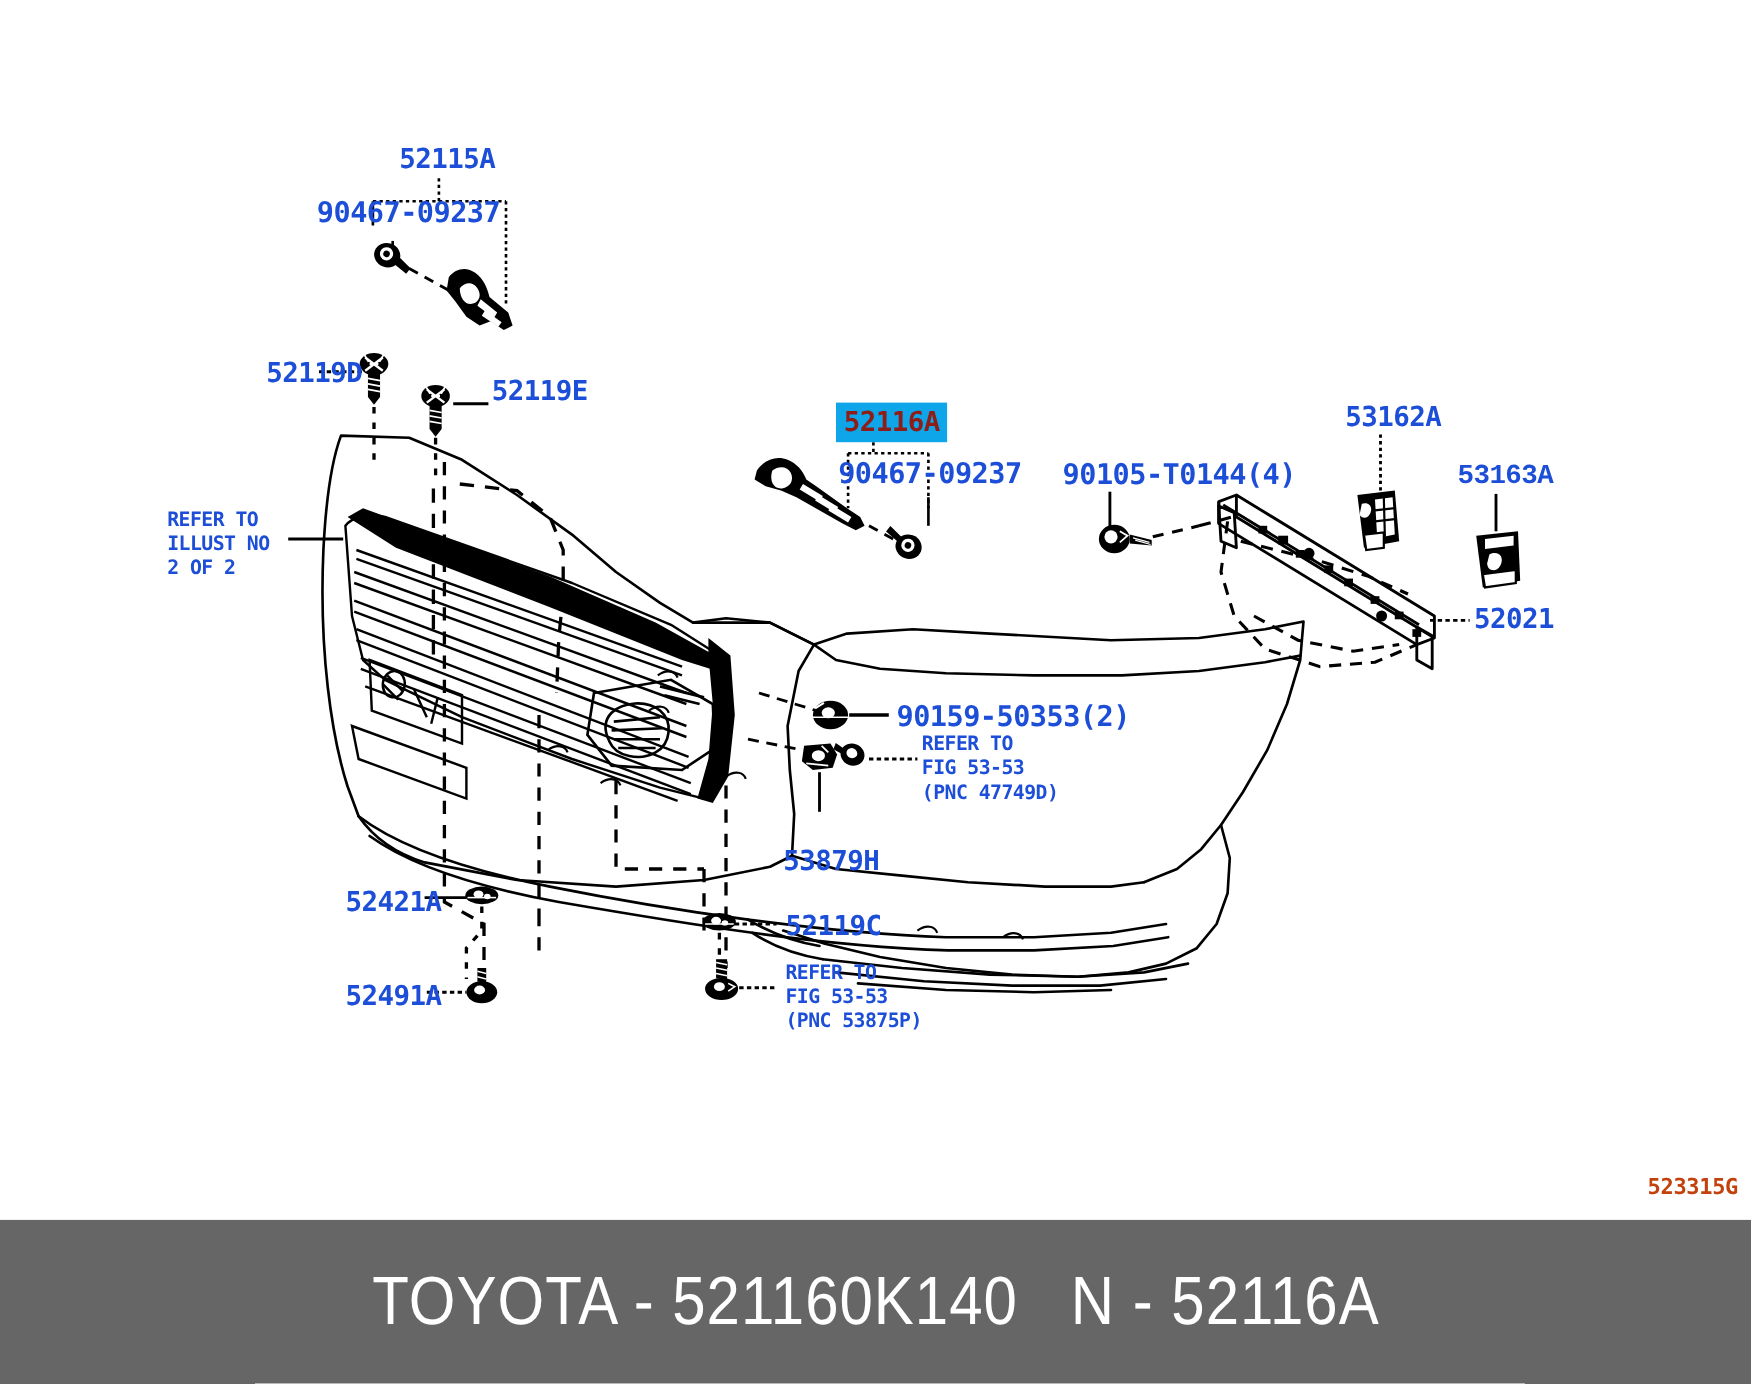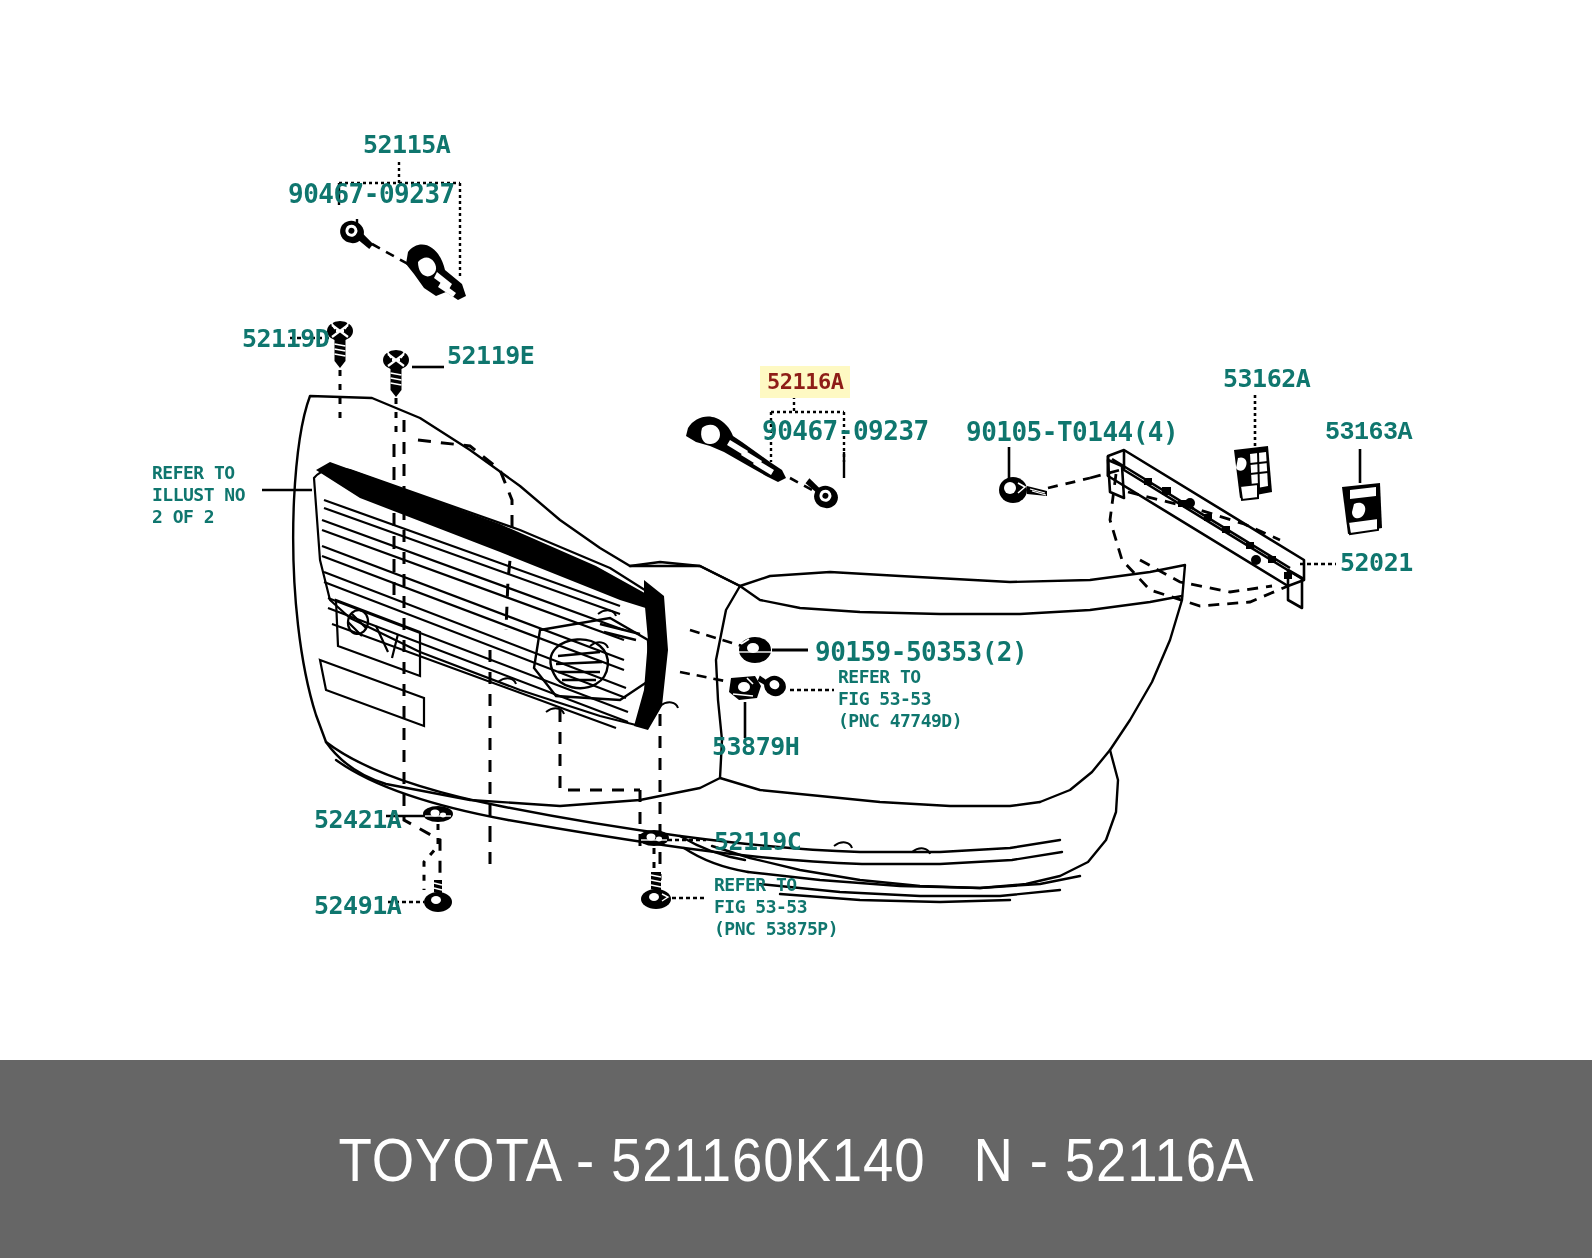--- a/index.html
+++ b/index.html
@@ -22,55 +22,55 @@
     position: absolute;
     left: 0;
     top: 0;
     width: 1592px;
     height: 1258px;
   }
   .lbl {
     position: absolute;
     font-family: "DejaVu Sans Mono", monospace;
     font-weight: bold;
-    color: #0f766e;
+    color: #1d4ed8;
     white-space: pre;
     line-height: 1.12;
     letter-spacing: -0.5px;
   }
   .lbl-lg { font-size: 25px; }
   .lbl-md { font-size: 26px; }
   .lbl-block { font-size: 18px; line-height: 1.22; }
   #highlight-label {
     position: absolute;
-    background: #fef9c3;
+    background: #0ea5e9;
     color: #8e1d17;
     font-family: "DejaVu Sans Mono", monospace;
     font-weight: bold;
-    font-size: 22px;
+    font-size: 25px;
     letter-spacing: -0.5px;
     padding: 3px 7px 4px 7px;
     white-space: pre;
   }
   #figure-code {
     position: absolute;
     right: 12px;
     bottom: 168px;
     font-family: "DejaVu Sans Mono", monospace;
     font-weight: bold;
     font-size: 20px;
     color: #c2410c;
     letter-spacing: -0.3px;
   }
   #footer-banner {
     position: absolute;
     left: 0;
     bottom: 0;
     width: 1592px;
-    height: 198px;
+    height: 149px;
     background: #666666;
     display: flex;
     align-items: center;
     justify-content: center;
   }
   #footer-text {
     color: #ffffff;
     font-family: "Liberation Sans", sans-serif;
     font-size: 62px;
     font-weight: 400;
@@ -417,21 +417,21 @@
   <div id="highlight-label" style="left:760px; top:366px;">52116A</div>
 
   <div class="lbl lbl-md" style="left:762px; top:417px;">90467-09237</div>
 
   <div class="lbl lbl-md" style="left:815px; top:638px;">90159-50353(2)</div>
 
   <div class="lbl lbl-block" style="left:838px; top:666px;">REFER TO
 FIG 53-53
 (PNC 47749D)</div>
 
-  <div class="lbl lbl-lg" style="left:712px; top:733px;text-align:right;">53879H</div>
+  <div class="lbl lbl-lg" style="left:712px; top:769px;text-align:right;">53879H</div>
 
   <div class="lbl lbl-lg" style="left:314px; top:806px;">52421A</div>
 
   <div class="lbl lbl-lg" style="left:314px; top:892px;">52491A</div>
 
   <div class="lbl lbl-lg" style="left:714px; top:828px;">52119C</div>
 
   <div class="lbl lbl-block" style="left:714px; top:874px;">REFER TO
 FIG 53-53
 (PNC 53875P)</div>

